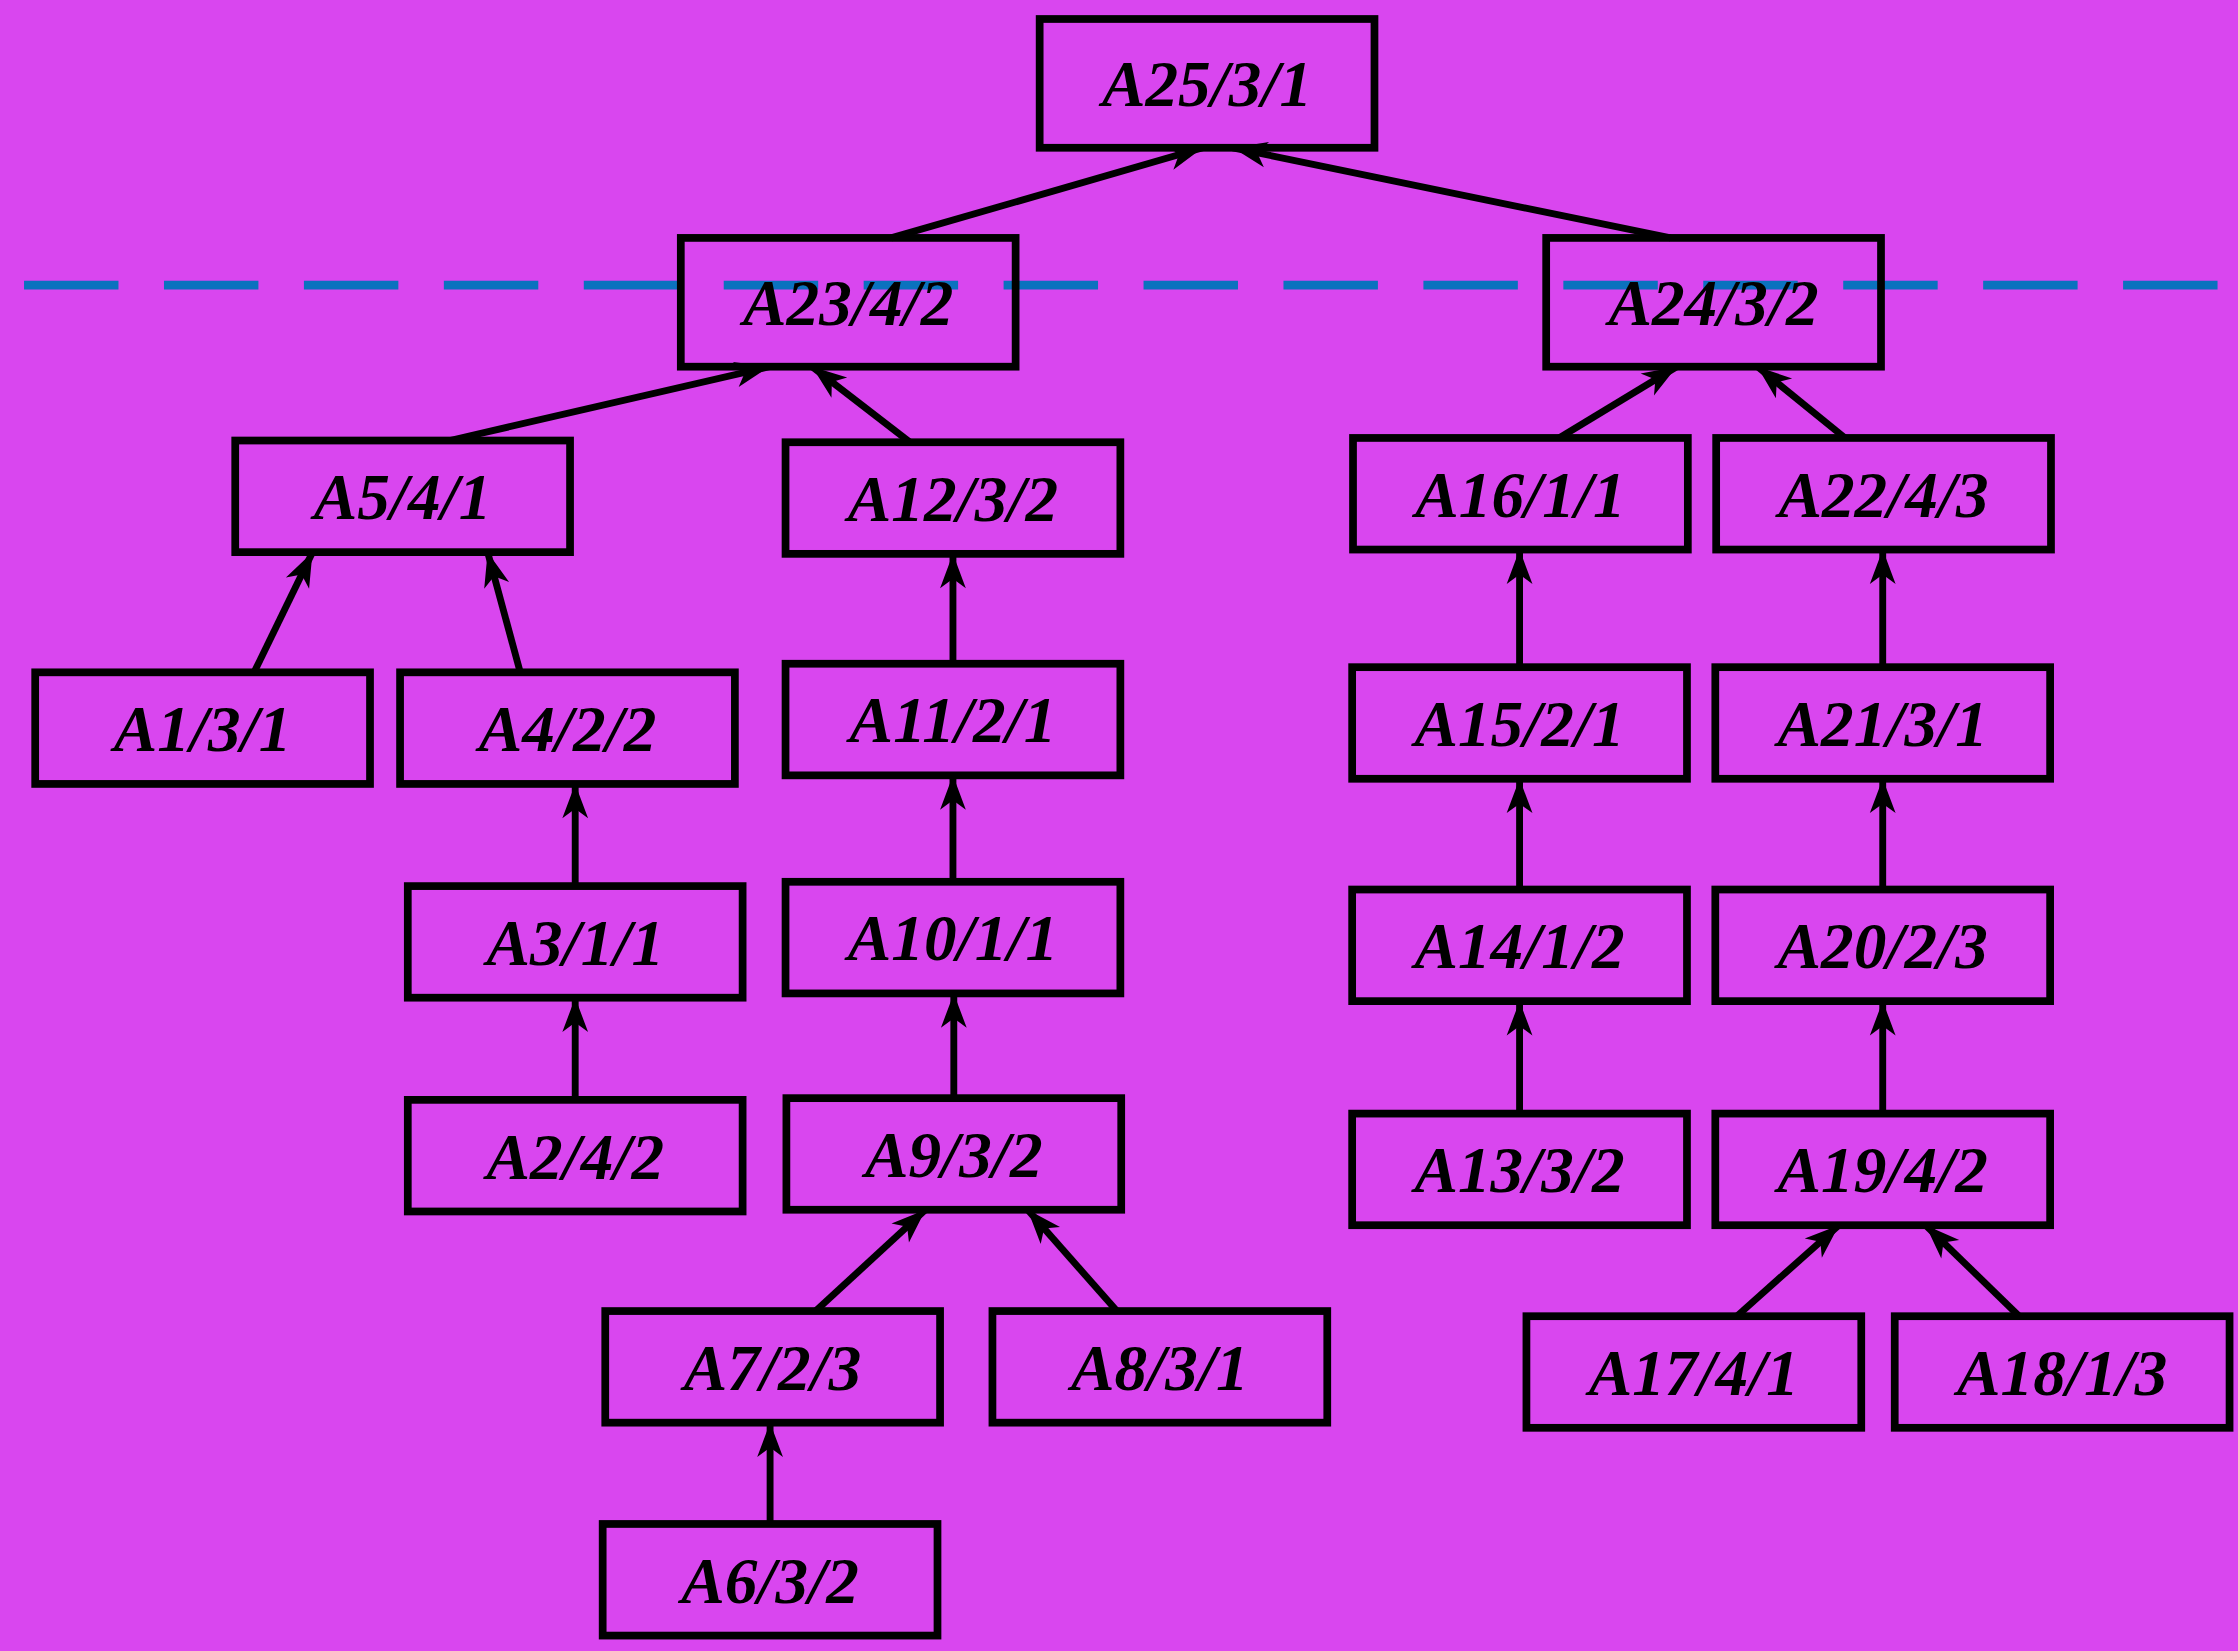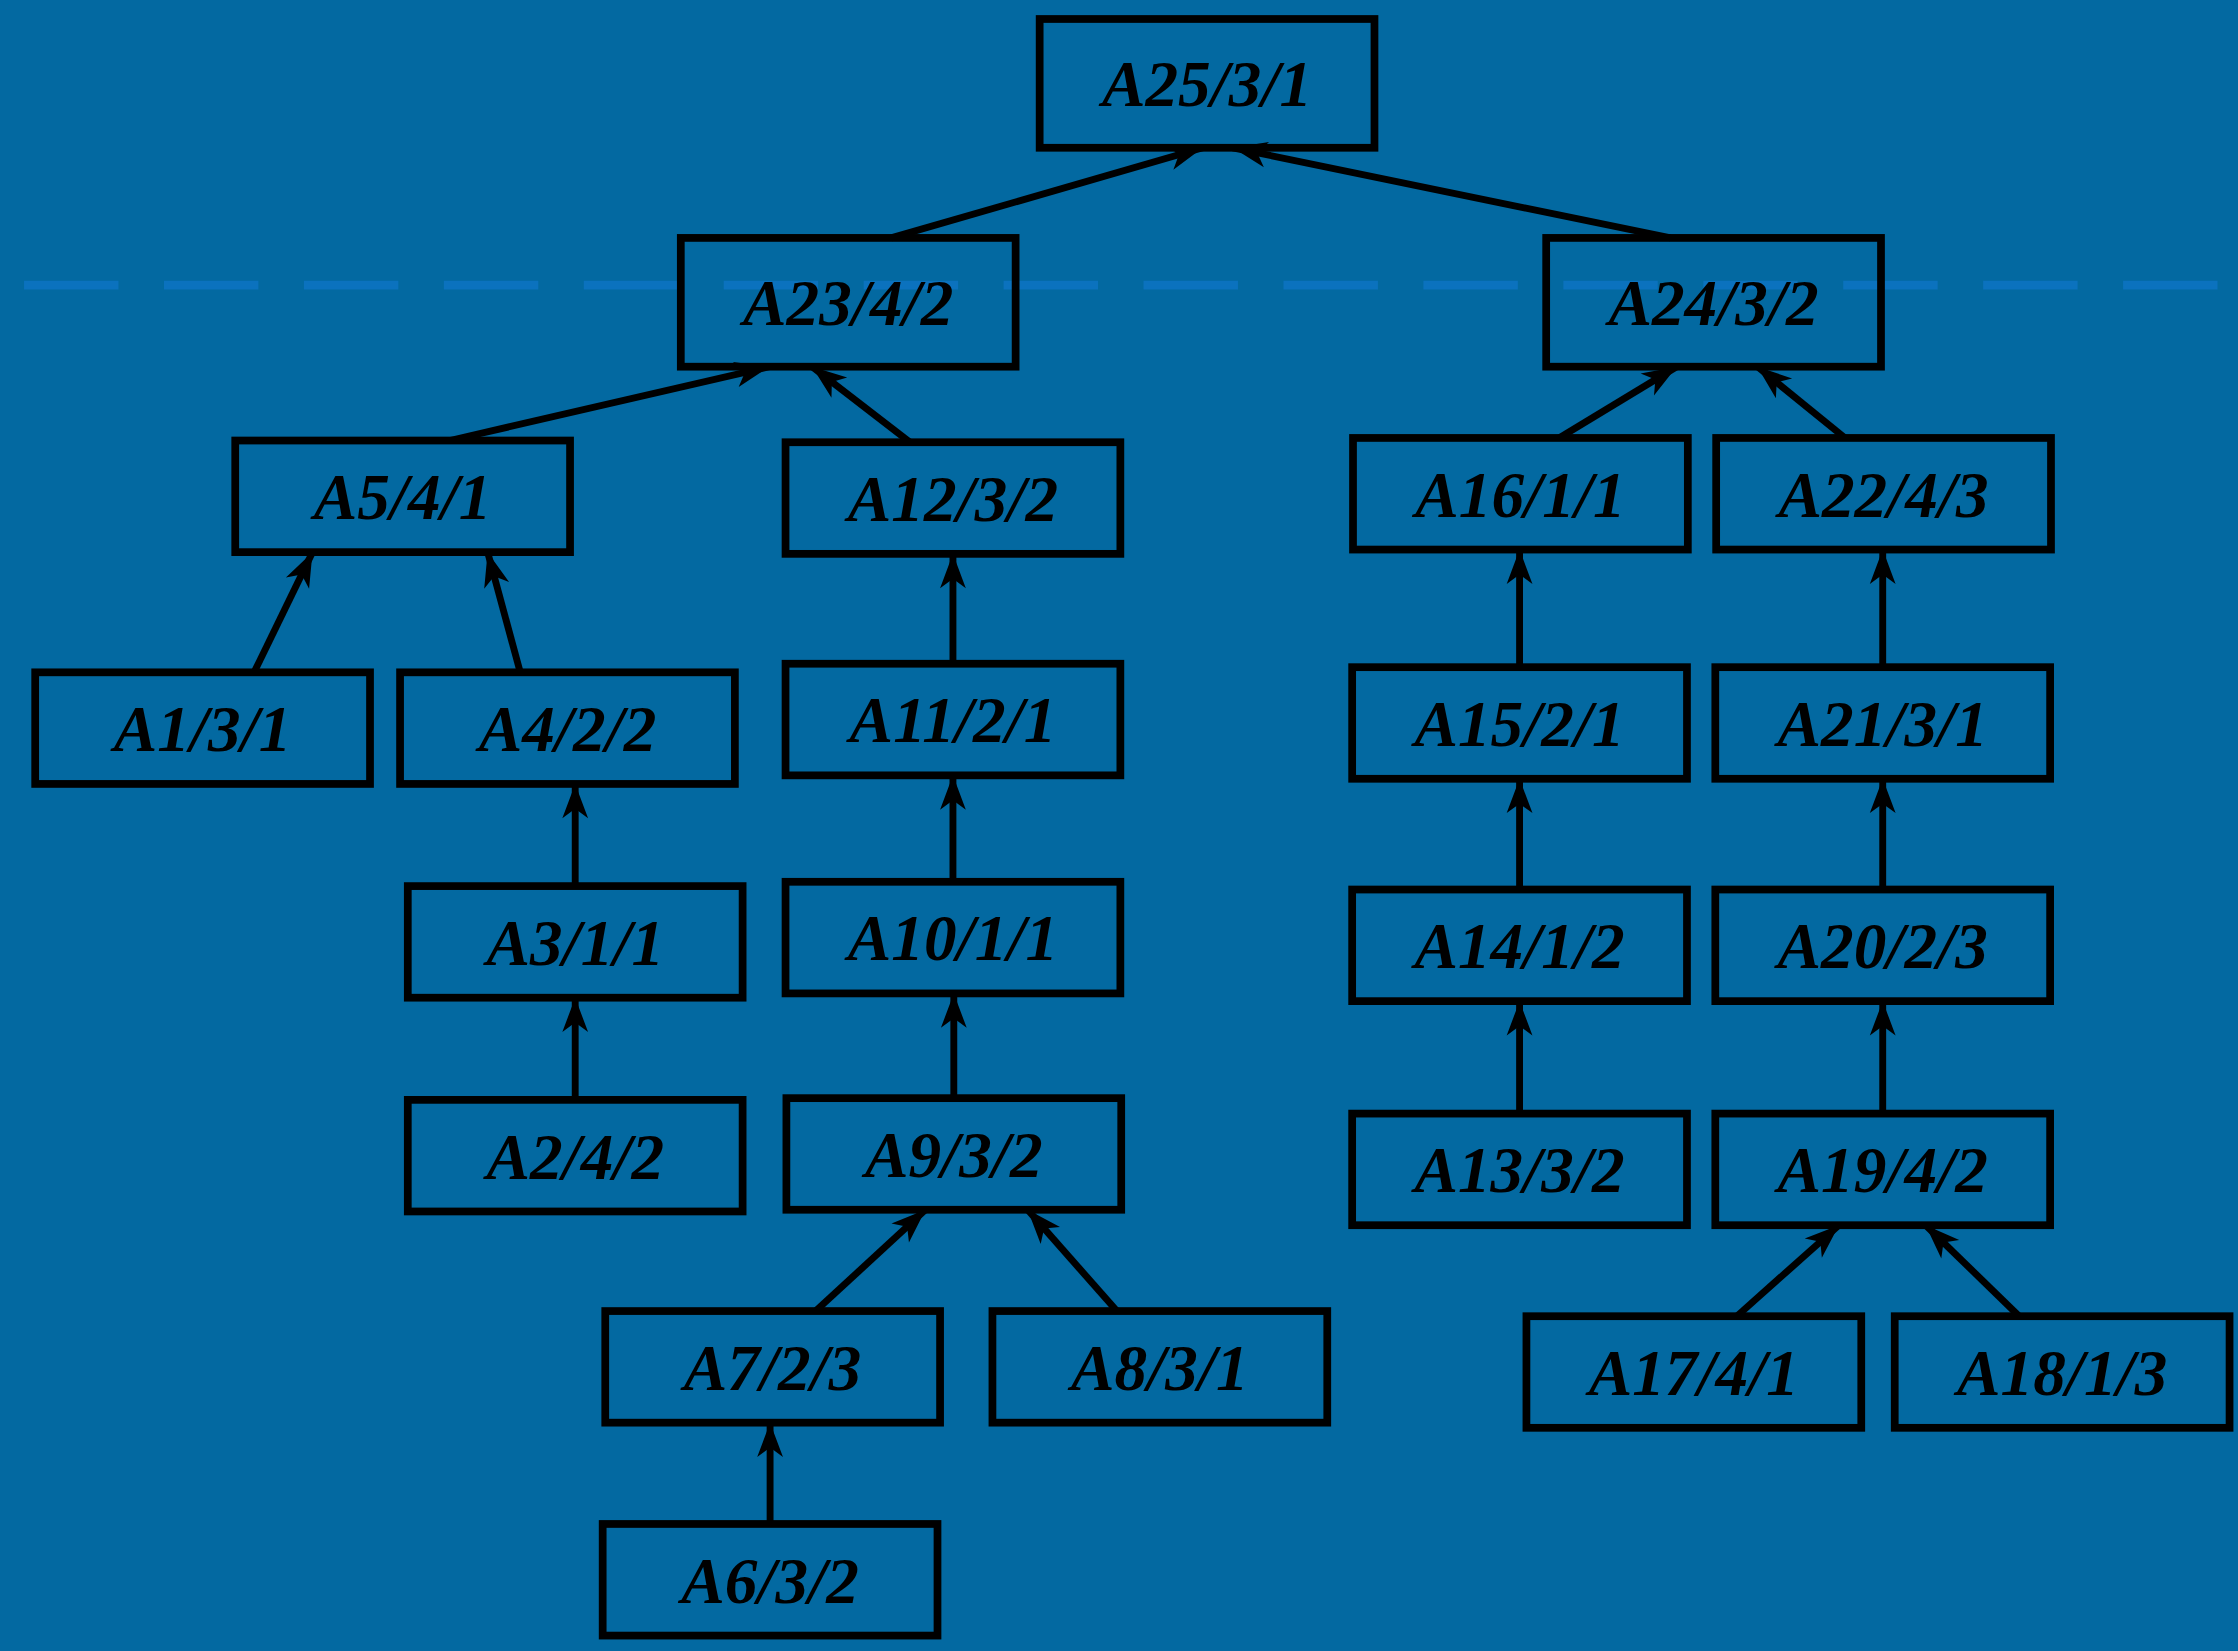--- a/index.html
+++ b/index.html
@@ -4,21 +4,21 @@
 <style>
   html, body {
     margin: 0;
     padding: 0;
     background: #ffffff;
   }
   .canvas {
     position: relative;
     width: 2239px;
     height: 1652px;
-    background: #0369a1;
+    background: #d946ef;
     overflow: hidden;
   }
   svg.diagram {
     display: block;
     width: 2239px;
     height: 1652px;
   }
   .node-box {
     fill: none;
     stroke: #000000;

